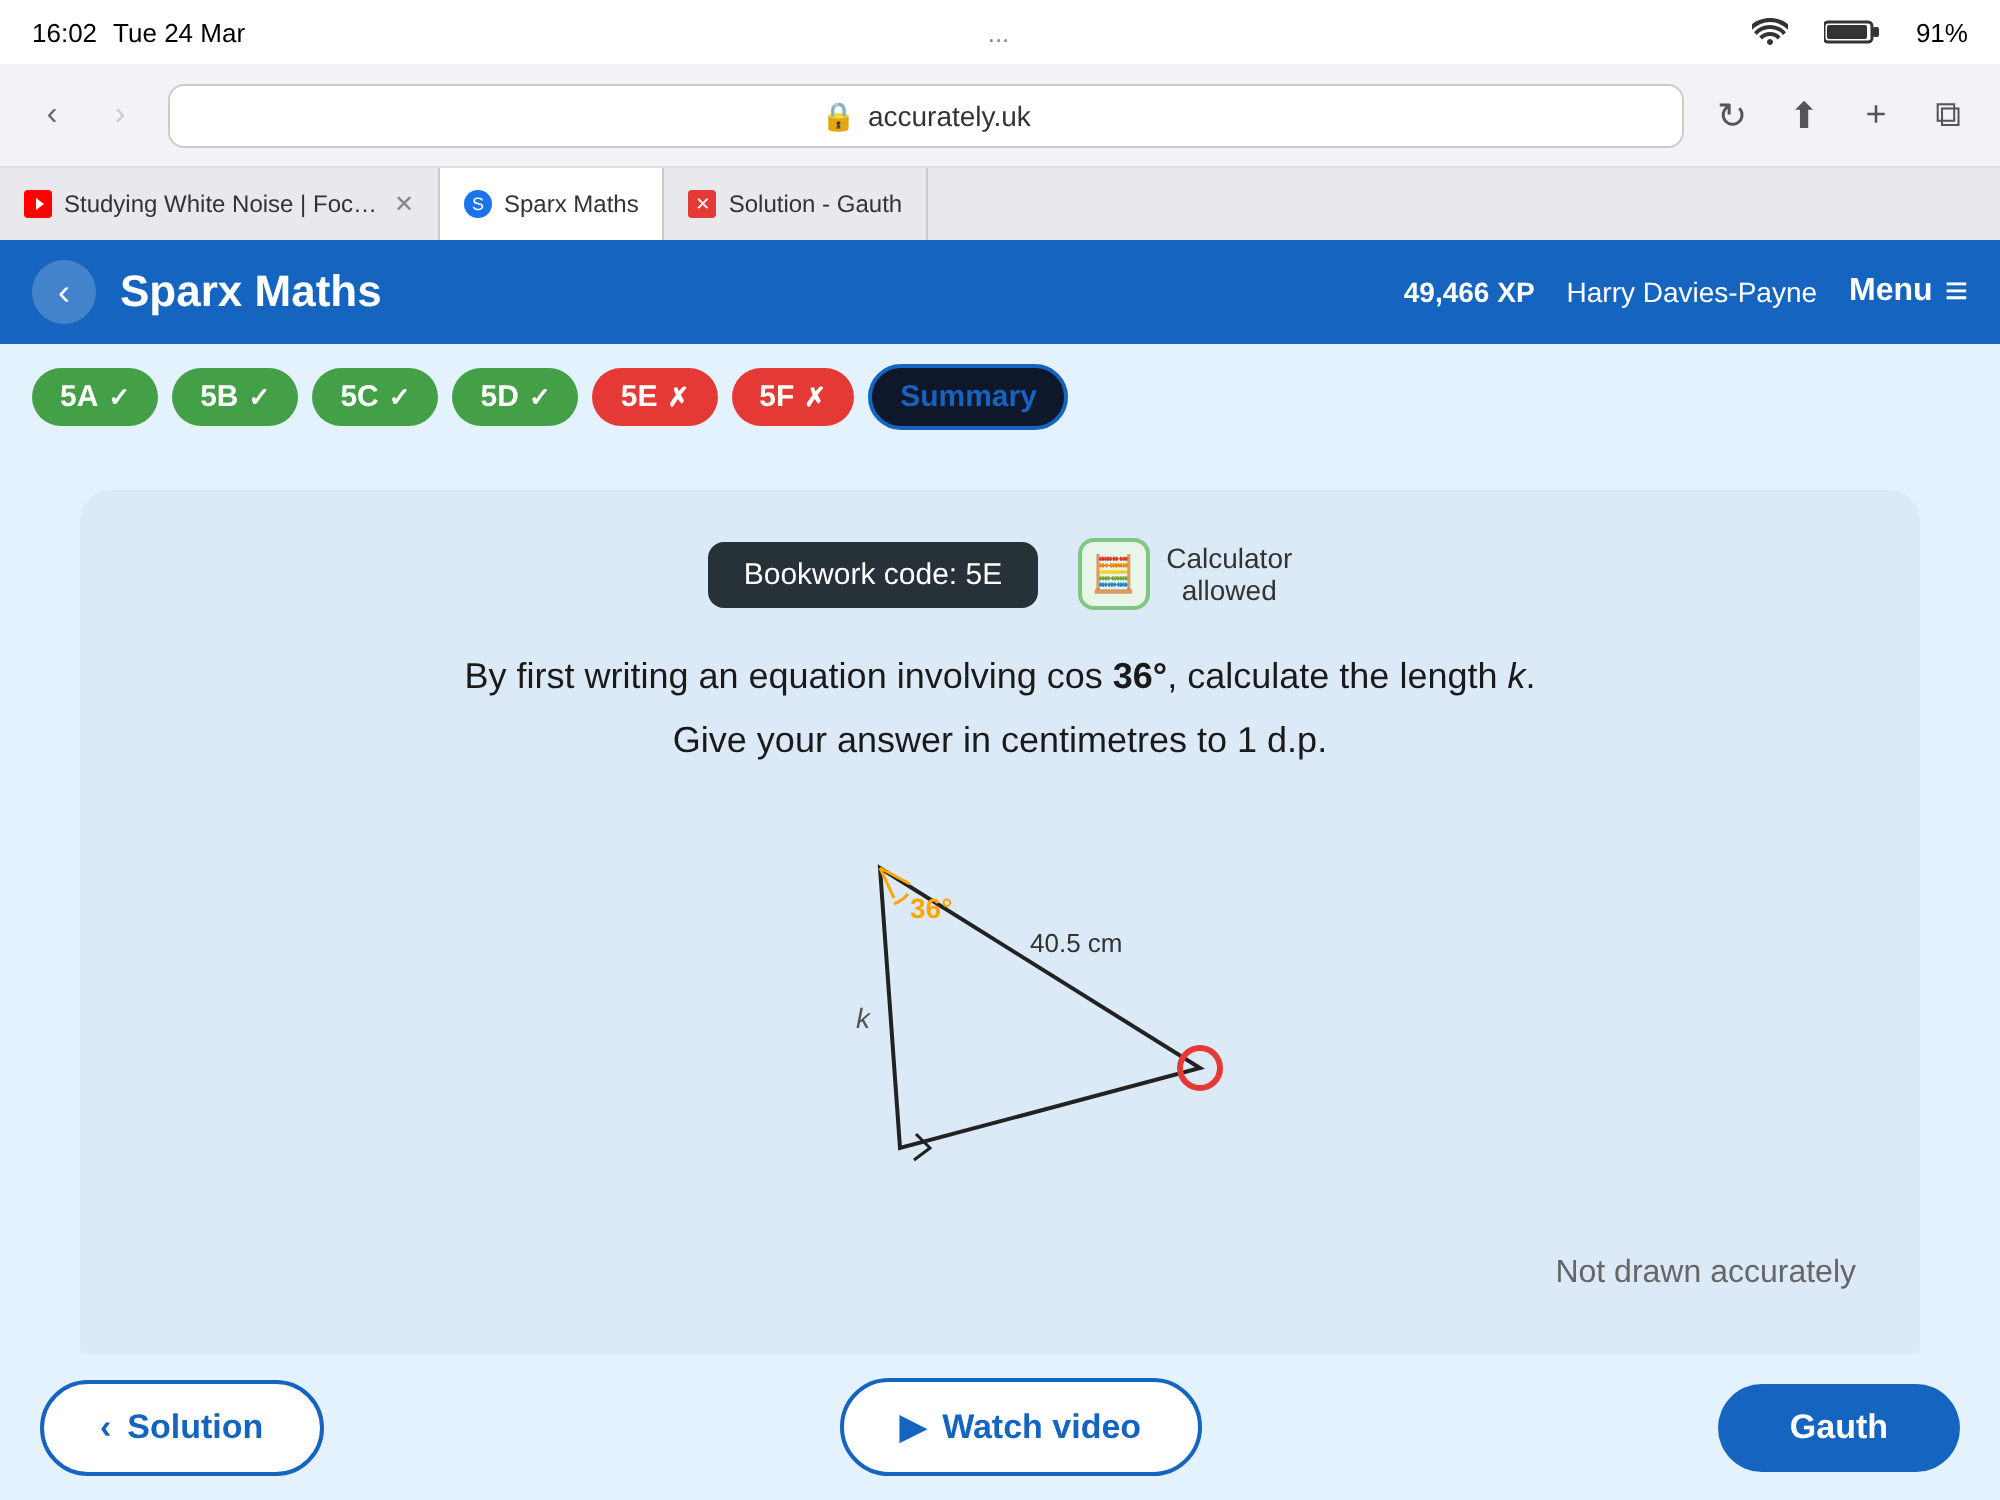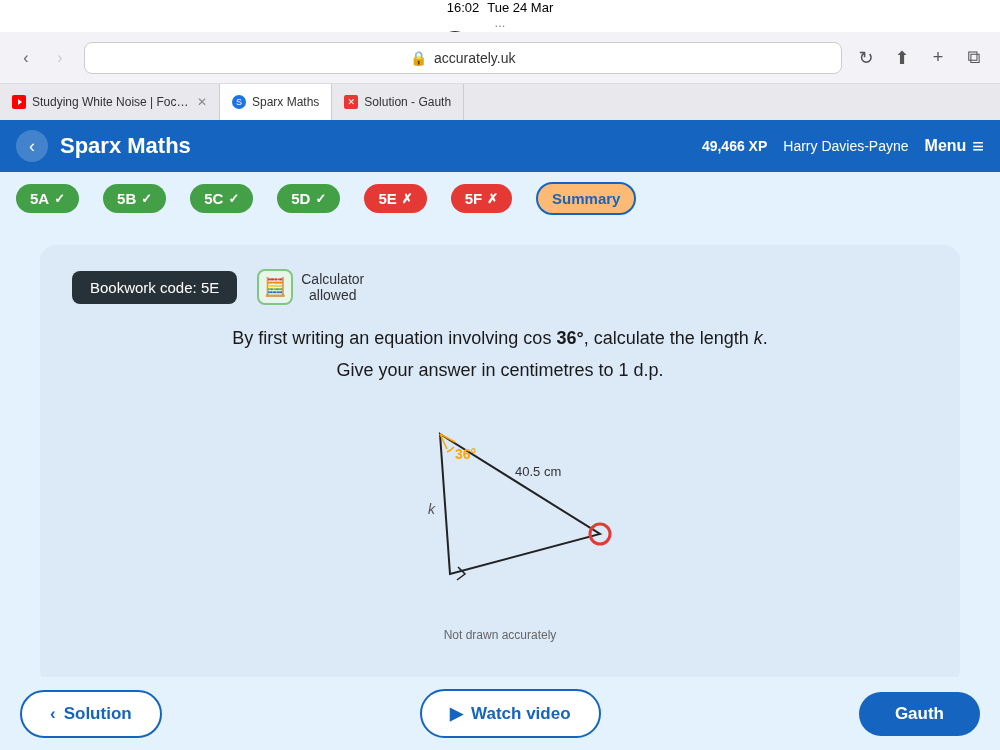--- a/index.html
+++ b/index.html
@@ -8,21 +8,20 @@
     
     .status-bar {
       background: #fff;
       display: flex;
       justify-content: space-between;
       align-items: center;
       padding: 0 16px;
       height: 32px;
       font-size: 13px;
       font-weight: 500;
-      flex-direction: column;
     }
     .status-left { display: flex; align-items: center; gap: 8px; }
     .status-right { display: flex; align-items: center; gap: 18px; }
 
     
     .browser-bar {
       background: #f2f2f7;
       height: 52px;
       display: flex;
       align-items: center;
@@ -127,55 +126,55 @@
       font-size: 16px; font-weight: 700; cursor: pointer;
       display: flex; align-items: center; gap: 6px;
     }
     .hamburger { font-size: 20px; }
 
     
     .topic-tabs {
       background: #e3f2fd;
       padding: 10px 16px;
       display: flex;
-      gap: 24px;
+      gap: 7px;
       align-items: center;
     }
     .topic-tab {
       padding: 6px 14px;
       border-radius: 20px;
       font-size: 15px;
       font-weight: 600;
       border: none;
       cursor: pointer;
       display: flex; align-items: center; gap: 5px;
     }
     .topic-tab.green { background: #43a047; color: white; }
     .topic-tab.red { background: #e53935; color: white; }
-    .topic-tab.summary { background: #fdba74; color: #1565c0; border: 2px solid #1565c0; }
+    .topic-tab.summary { background: #0f172a; color: #1565c0; border: 2px solid #1565c0; }
     .check-icon { font-size: 13px; }
     .x-icon { font-size: 13px; }
 
     
     .main-content {
       background: #e3f2fd;
       flex: 1;
       padding: 20px 40px 0;
       min-height: 430px;
     }
     .question-card {
       background: #dce9f7;
       border-radius: 16px;
       padding: 24px 32px;
       text-align: center;
     }
     .bookwork-row {
       display: flex;
       align-items: center;
-      justify-content: flex-start;
+      justify-content: center;
       gap: 20px;
       margin-bottom: 20px;
     }
     .bookwork-badge {
       background: #263238;
       color: white;
       padding: 8px 18px;
       border-radius: 8px;
       font-size: 15px;
       font-weight: 500;
@@ -206,23 +205,23 @@
 
     
     .diagram-area {
       position: relative;
       height: 220px;
       display: flex;
       align-items: center;
       justify-content: center;
     }
     .not-drawn {
-      font-size: 12px;
+      font-size: 16px;
       color: #666;
-      text-align: center;
+      text-align: right;
       margin-top: 4px;
       margin-bottom: 20px;
     }
 
     
     .bottom-bar {
       background: #e3f2fd;
       padding: 12px 20px;
       display: flex;
       align-items: center;

